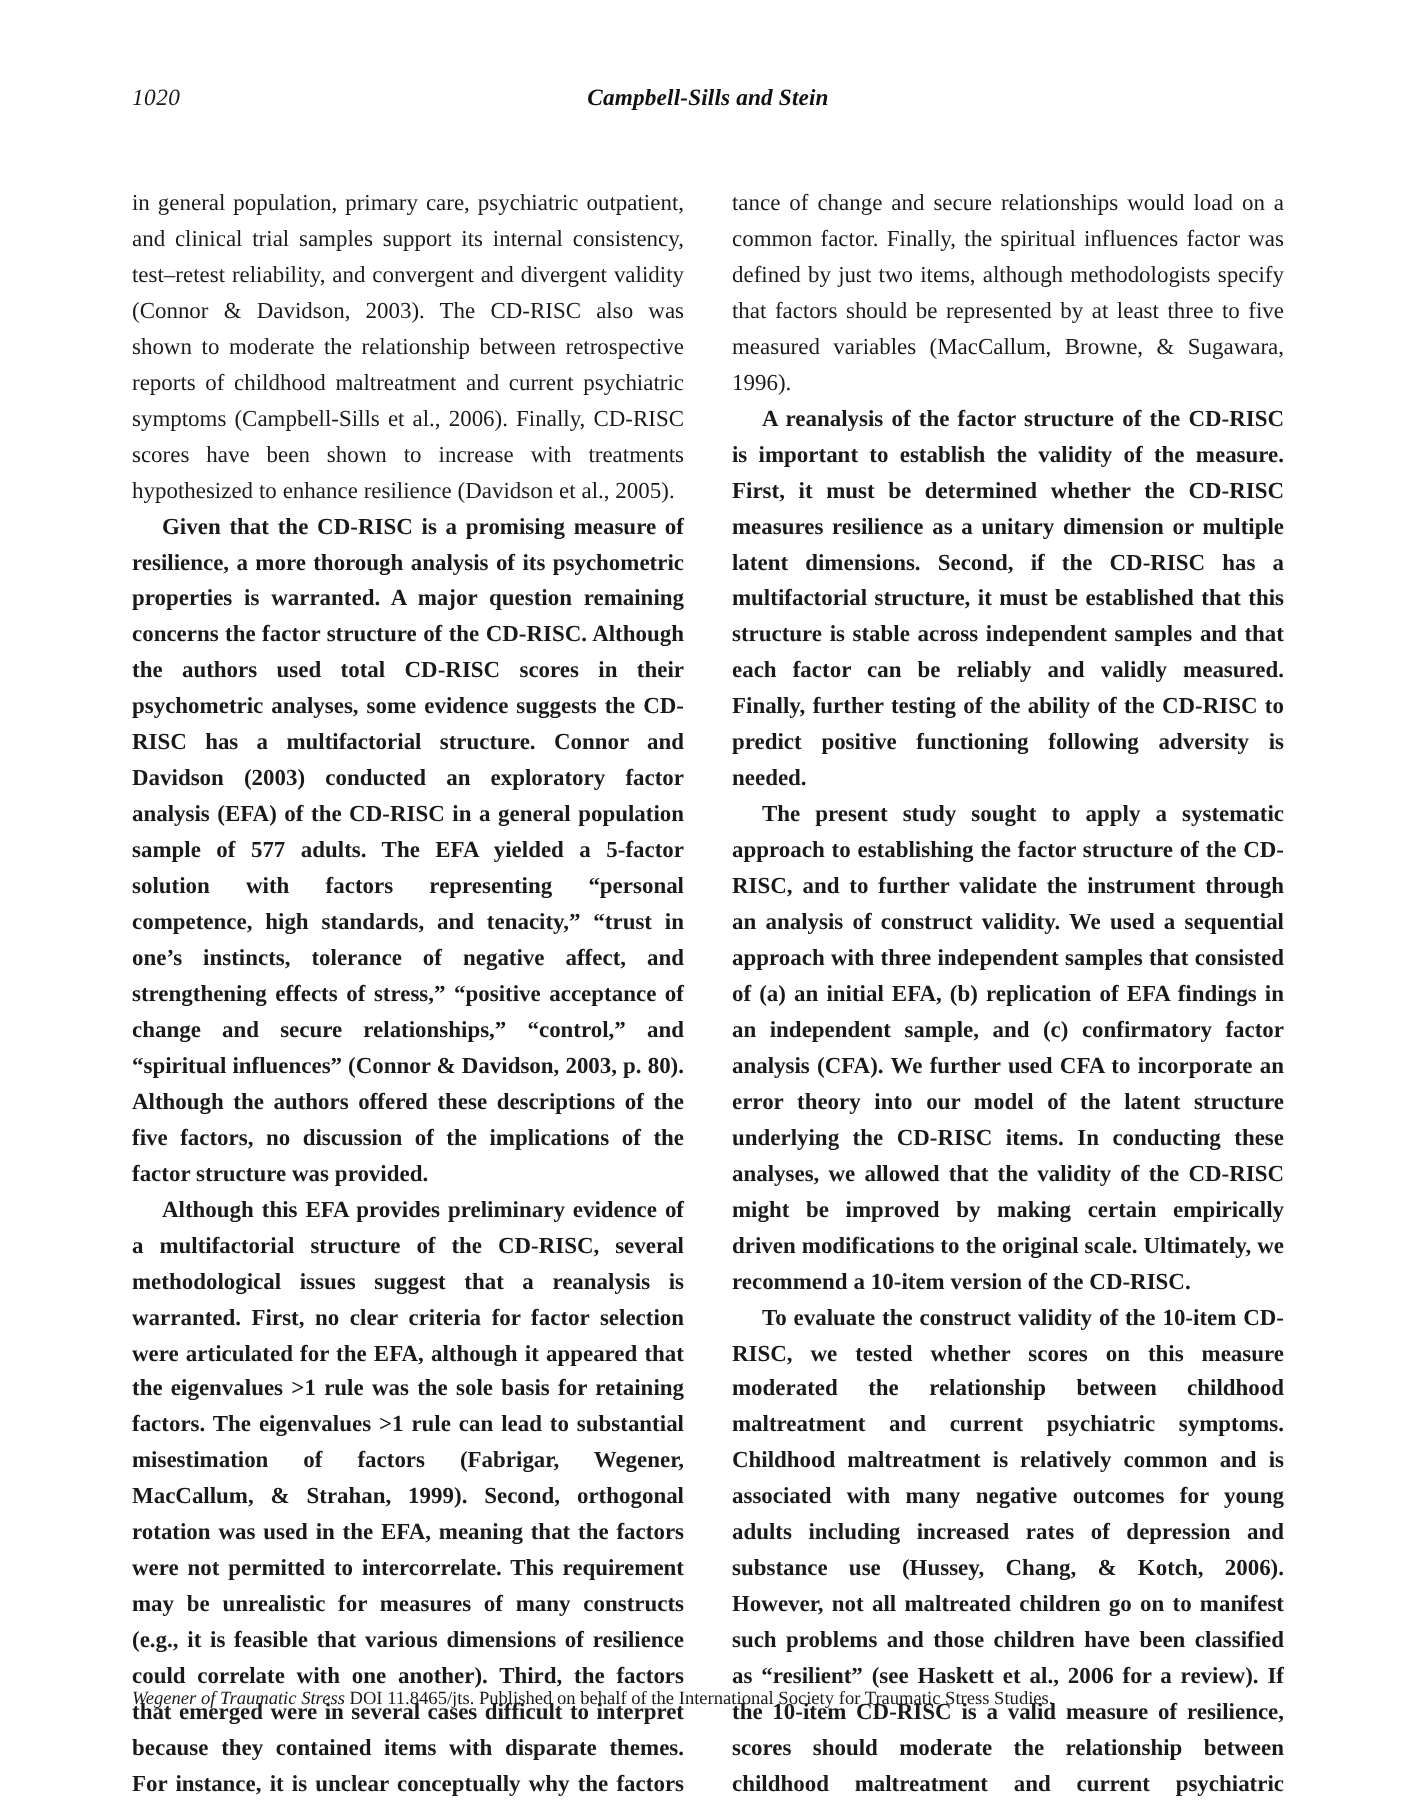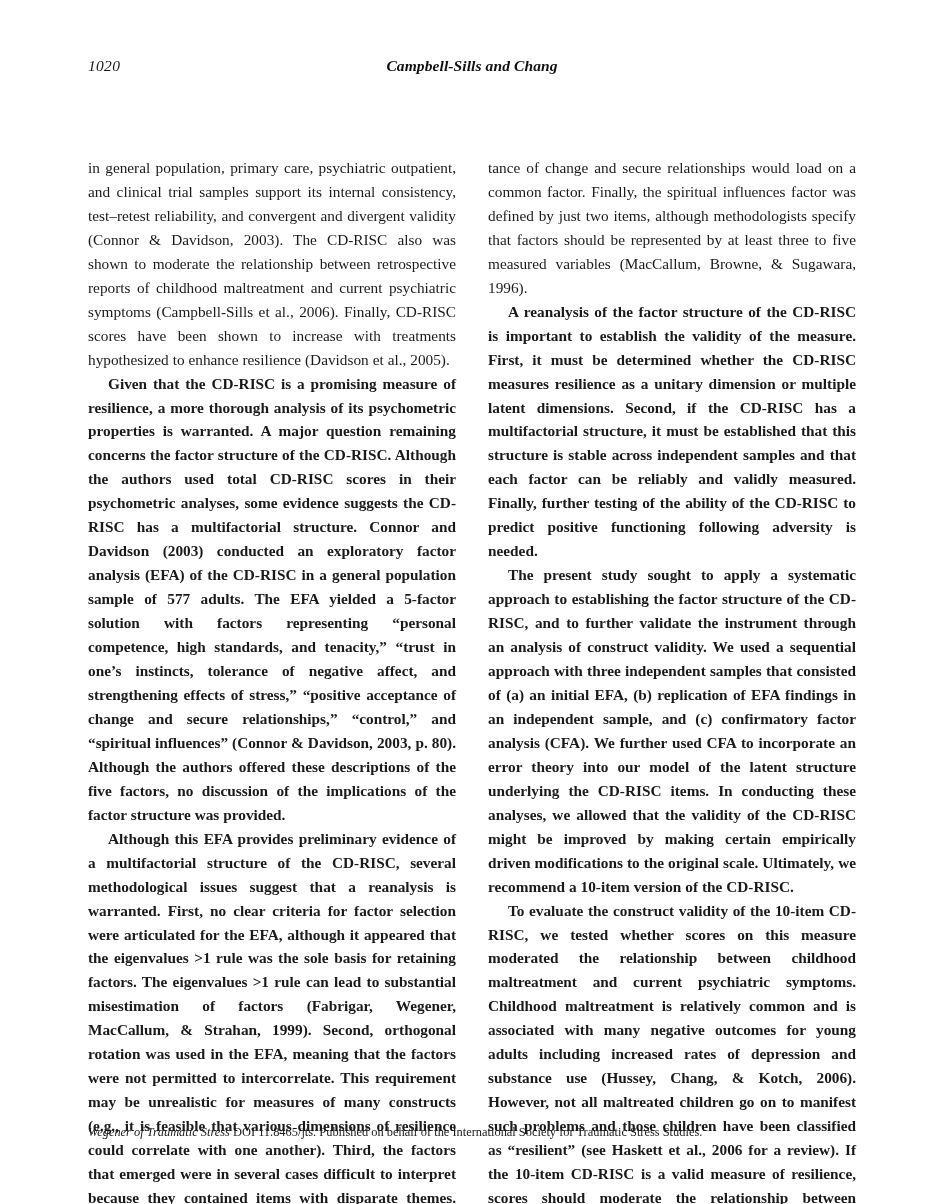--- a/index.html
+++ b/index.html
@@ -61,21 +61,20 @@
     left: 88px;
     top: 124px;
     width: 768px;
     height: 1000px;
     display: flex;
     flex-direction: row;
     justify-content: space-between;
   }
   .column {
     width: 368px;
-    margin-top: 32px;
   }
 
   .para {
     margin: 0;
     padding: 0;
     text-align: justify;
     text-justify: inter-word;
     font-size: 15.3px;
     line-height: 23.95px;
     text-indent: 0;
@@ -102,21 +101,21 @@
     font-style: italic;
   }
 </style>
 </head>
 <body>
 
 <div class="page">
 
   <div class="running-head">
     <div class="folio">1020</div>
-    <div class="run-title">Campbell-Sills and Chang</div>
+    <div class="run-title">Campbell-Sills and Stein</div>
   </div>
 
   <div class="columns">
 
     <div class="column">
       <p class="para">in general population, primary care, psychiatric outpatient, and clinical trial samples support its internal consistency, test–retest reliability, and convergent and divergent validity (Connor &amp; Davidson, 2003). The CD-RISC also was shown to moderate the relationship between retrospective reports of childhood maltreatment and current psychiatric symptoms (Campbell-Sills et al., 2006). Finally, CD-RISC scores have been shown to increase with treatments hypothesized to enhance resilience (Davidson et al., 2005).</p>
       <p class="para indent">Given that the CD-RISC is a promising measure of resilience, a more thorough analysis of its psychometric properties is warranted. A major question remaining concerns the factor structure of the CD-RISC. Although the authors used total CD-RISC scores in their psychometric analyses, some evidence suggests the CD-RISC has a multifactorial structure. Connor and Davidson (2003) conducted an exploratory factor analysis (EFA) of the CD-RISC in a general population sample of 577 adults. The EFA yielded a 5-factor solution with factors representing “personal competence, high standards, and tenacity,” “trust in one’s instincts, tolerance of negative affect, and strengthening effects of stress,” “positive acceptance of change and secure relationships,” “control,” and “spiritual influences” (Connor &amp; Davidson, 2003, p. 80). Although the authors offered these descriptions of the five factors, no discussion of the implications of the factor structure was provided.</p>
       <p class="para indent">Although this EFA provides preliminary evidence of a multifactorial structure of the CD-RISC, several methodological issues suggest that a reanalysis is warranted. First, no clear criteria for factor selection were articulated for the EFA, although it appeared that the eigenvalues &gt;1 rule was the sole basis for retaining factors. The eigenvalues &gt;1 rule can lead to substantial misestimation of factors (Fabrigar, Wegener, MacCallum, &amp; Strahan, 1999). Second, orthogonal rotation was used in the EFA, meaning that the factors were not permitted to intercorrelate. This requirement may be unrealistic for measures of many constructs (e.g., it is feasible that various dimensions of resilience could correlate with one another). Third, the factors that emerged were in several cases difficult to interpret because they contained items with disparate themes. For instance, it is unclear conceptually why the factors of positive accep-</p>
     </div>
 

